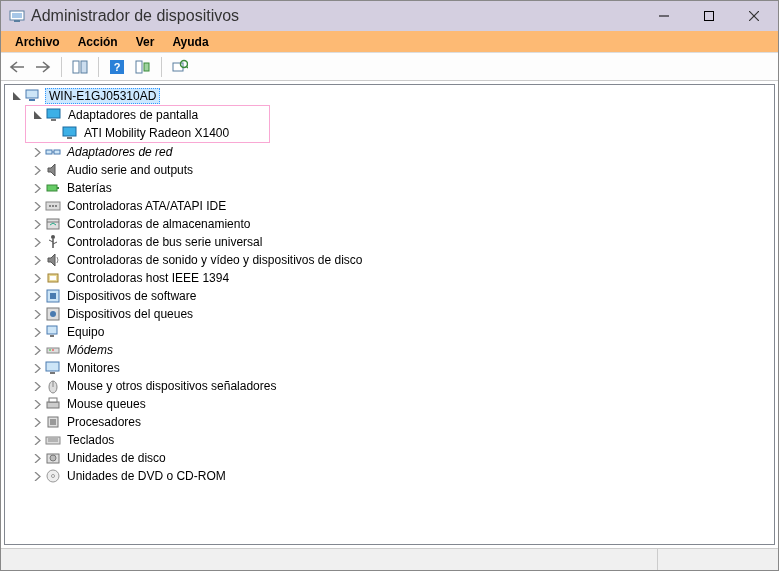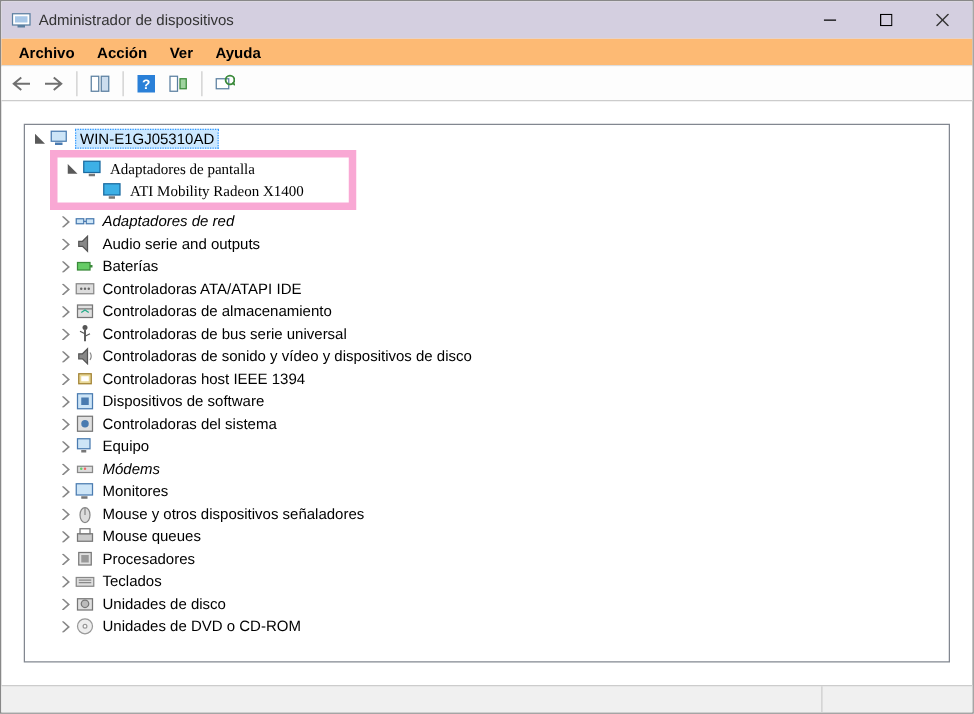--- a/index.html
+++ b/index.html
@@ -17,21 +17,21 @@
   }
   .titlebar {
     height: 30px;
     background: #d4cfe0;
     display: flex;
     align-items: center;
     padding: 0 2px 0 8px;
     color: #333;
   }
   .titlebar .title-icon { width:16px; height:16px; margin-right:6px; }
-  .titlebar .title-text { flex: 1; font-size: 12px; }
+  .titlebar .title-text { flex: 1; font-size: 16px; }
   .winbtn {
     width: 45px; height: 28px;
     display:flex; align-items:center; justify-content:center;
     color:#333; cursor: default;
   }
   .menubar {
     height: 22px;
     background: #fdba74;
     display:flex; align-items:center;
     padding: 0 6px;
@@ -50,21 +50,21 @@
   }
   .tbtn {
     width:24px; height:24px;
     border:1px solid transparent;
     display:flex;align-items:center;justify-content:center;
     cursor:default;
   }
   .tsep { width:1px; height:20px; background:#ccc; margin:0 4px; }
   .tree-area {
     flex:1;
-    margin: 18px;
+    margin: 3px;
     border: 1px solid #828790;
     background:#fff;
     overflow:auto;
     padding: 2px 0;
   }
   .node { white-space: nowrap; }
   .row {
     display:flex; align-items:center;
     height:18px;
     padding-left:4px;
@@ -77,23 +77,22 @@
     cursor:default;
   }
   .expander.open { color:#000; }
   .node-icon {
     width:16px;height:16px;margin-right:4px;
     display:flex;align-items:center;justify-content:center;
     flex-shrink:0;
   }
   .node-label { padding: 0 2px; }
   .focus-rect {
-    border:6px solid #f9a8d4;
+    border:1px solid #f9a8d4;
     padding:0;
-    font-family:Liberation Serif, serif;
   }
   .statusbar {
     height:22px;
     border-top:1px solid #ccc;
     background:#f0f0f0;
     display:flex;
   }
   .statusbar .seg {
     border-right:1px solid #ccc;
     flex:1;
@@ -385,21 +384,21 @@
             <svg width="9" height="9">
               <path d="M2 0 L7 4.5 L2 9" fill="none" stroke="#888" stroke-width="1.3"></path>
             </svg>
           </span>
           <span class="node-icon">
             <svg width="16" height="16">
               <rect x="2" y="2" width="12" height="12" fill="#e0e0e0" stroke="#777"></rect>
               <circle cx="8" cy="8" r="3" fill="#4a7bb0"></circle>
             </svg>
           </span>
-          <span class="node-label">Controladoras del sistema</span>
+          <span class="node-label">Dispositivos del queues</span>
         </div>
       </div>
       <div class="node" style="padding-left: 20px;">
         <div class="row">
           <span class="expander">
             <svg width="9" height="9">
               <path d="M2 0 L7 4.5 L2 9" fill="none" stroke="#888" stroke-width="1.3"></path>
             </svg>
           </span>
           <span class="node-icon">

